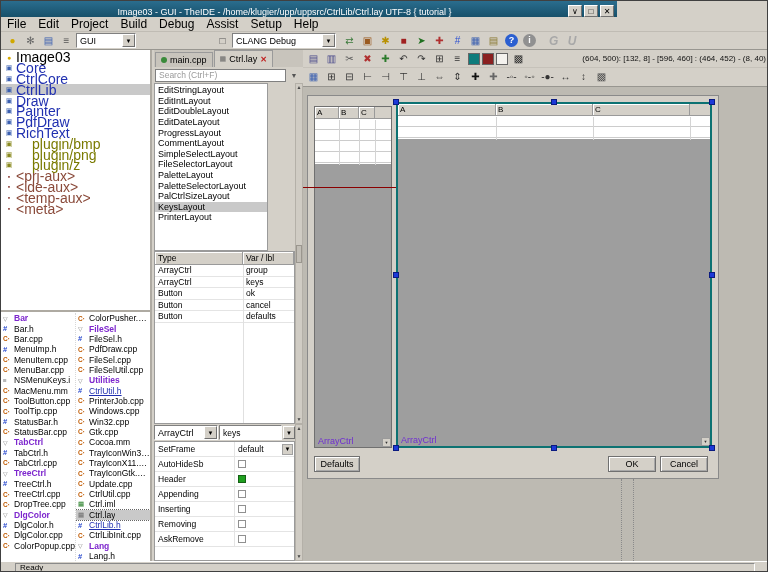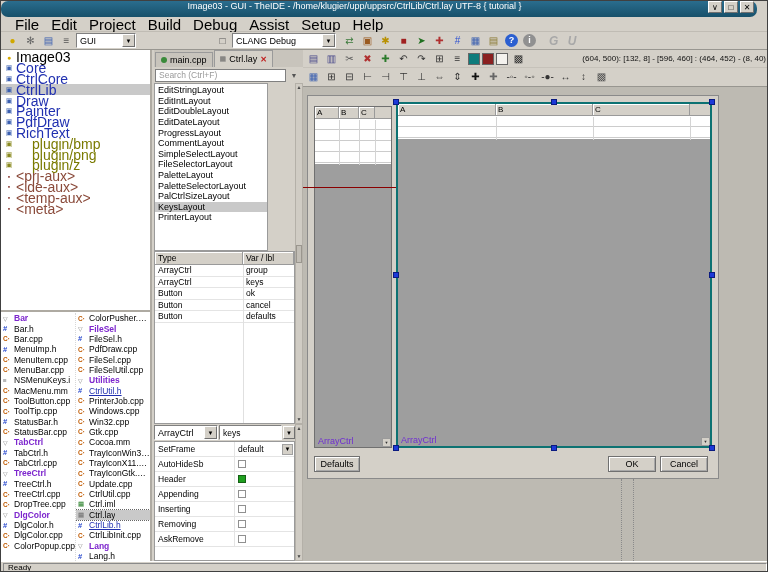--- a/index.html
+++ b/index.html
@@ -1,30 +1,30 @@
 <!DOCTYPE html>
 <html><head>
 <meta charset="utf-8">
 <style>
   * { box-sizing: border-box; margin: 0; padding: 0; }
   body { font-family: "Liberation Sans", sans-serif; background:#888; }
   .window { position:relative; width:768px; height:572px; background:#d4d0c8; overflow:hidden;
             border:1px solid #404040; font-family:"Liberation Sans", sans-serif; }
 
   
-  .titlebar { position:absolute; left:0; top:0; width:756px; height:16px;
-              background:linear-gradient(#2a6d8e,#17506a); color:#fff; display:flex; align-items:flex-start;border-radius:7px; }
+  .titlebar { position:absolute; left:0; top:0; width:616px; height:16px;
+              background:linear-gradient(#2a6d8e,#17506a); color:#fff; display:flex; align-items:flex-end; }
   .titlebar .title { flex:1; text-align:center; font-size:9px; white-space:nowrap; overflow:hidden; }
   .winbtns { display:flex; gap:2px; margin-right:3px; }
   .winbtn { width:14px; height:12px; background:#d4d0c8; color:#000; font-size:8px; line-height:11px;
             text-align:center; border:1px solid; border-color:#fff #707070 #707070 #fff; }
 
   
   .menubar { position:absolute; left:0; top:16px; width:768px; height:15px; display:flex; align-items:center;
-             background:#d4d0c8; border-bottom:1px solid #c0bcb4; font-size:15px; padding-left:8px; }
+             background:#d4d0c8; border-bottom:1px solid #c0bcb4; font-size:12px; padding-left:0; }
   .menu-item { padding:1px 6px; white-space:nowrap; }
   .toolbar { position:absolute; left:0; top:31px; width:768px; height:18px; display:flex; align-items:center;
              background:#d4d0c8; border-bottom:1px solid #989690; padding:0 3px; gap:1px; }
   .tbtn { width:17px; height:15px; display:inline-flex; align-items:center; justify-content:center;
           font-size:10px; line-height:1; cursor:default; }
   .tbtn.round { border-radius:50%; width:13px; height:13px; font-size:9px; font-weight:bold; margin:0 2px; }
   .combo { height:15px; background:#fff; border:1px solid; border-color:#808080 #fff #fff #808080;
            display:flex; align-items:center; font-size:9px; padding-left:3px; }
   .combo .arrow { margin-left:auto; width:13px; height:13px; background:#d4d0c8; border:1px solid;
                   border-color:#fff #707070 #707070 #fff; font-size:6px; display:flex; align-items:center; justify-content:center; }
@@ -150,21 +150,21 @@
             display:flex; align-items:center; justify-content:center; top:360px; }
   .btn-defaults { left:6px; width:46px; }
   .btn-ok { left:300px; width:48px; }
   .btn-cancel { left:352px; width:48px; }
 
   .redline { position:absolute; left:0; top:100px; width:93px; height:1px; background:#8a0000; z-index:5; }
   .dotline { position:absolute; top:392px; height:82px; width:0; border-left:1px dotted #8a8a8a; }
 
   
   .statusbar { position:absolute; left:0; top:560px; width:768px; height:12px; background:#d4d0c8;
-               border-top:1px solid #fff; display:flex; align-items:center; padding:1px 2px; }
+               border-top:1px solid #fff; display:flex; align-items:center; padding:1px 14px; }
   .statusfield { flex:1; height:10px; border:1px solid; border-color:#8a8a8a #fff #fff #8a8a8a;
                  font-size:8px; display:flex; align-items:center; padding-left:4px; }
 </style>
 </head>
 <body>
 
 <div class="window">
 
   <div class="titlebar">
     <span class="title">Image03 - GUI - TheIDE - /home/klugier/upp/uppsrc/CtrlLib/Ctrl.lay UTF-8 { tutorial }</span>

